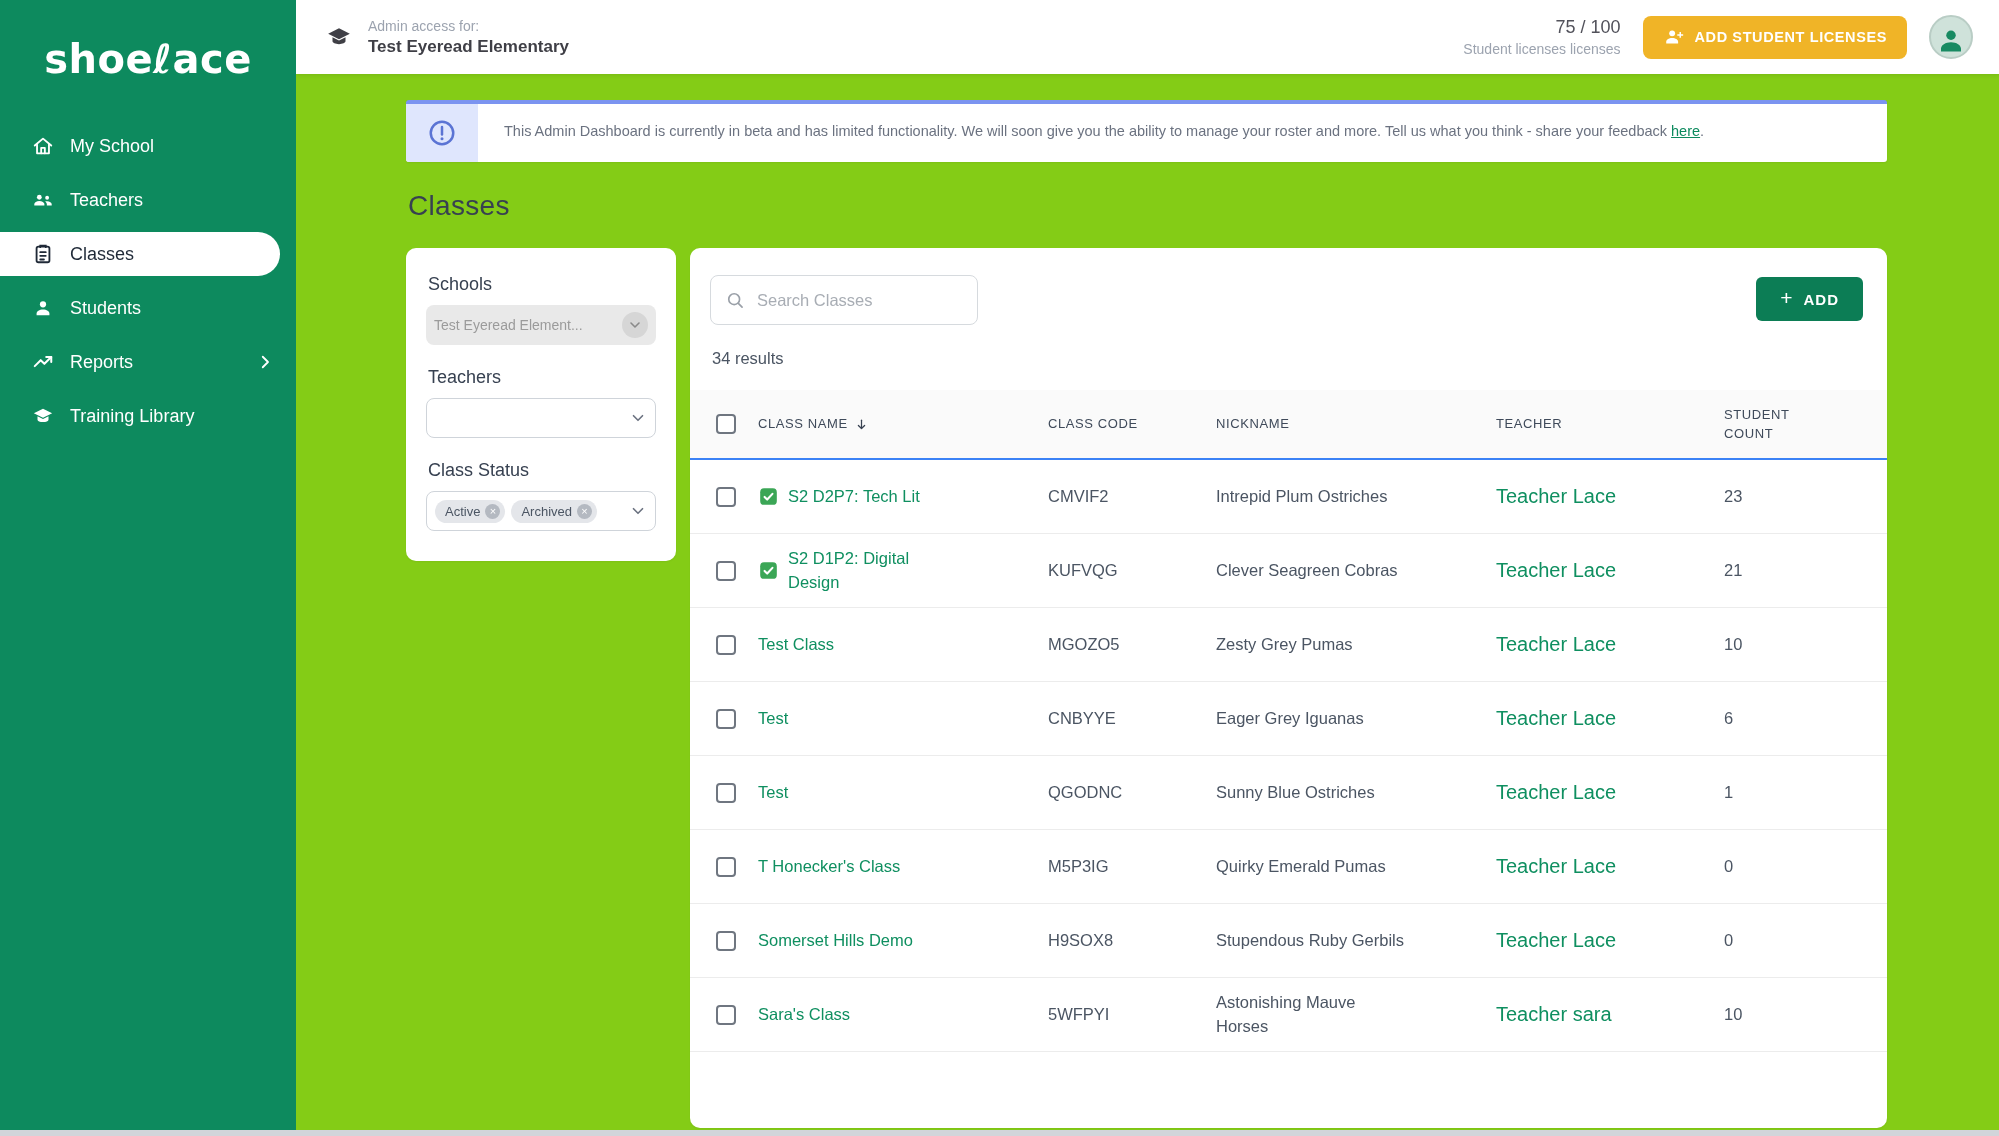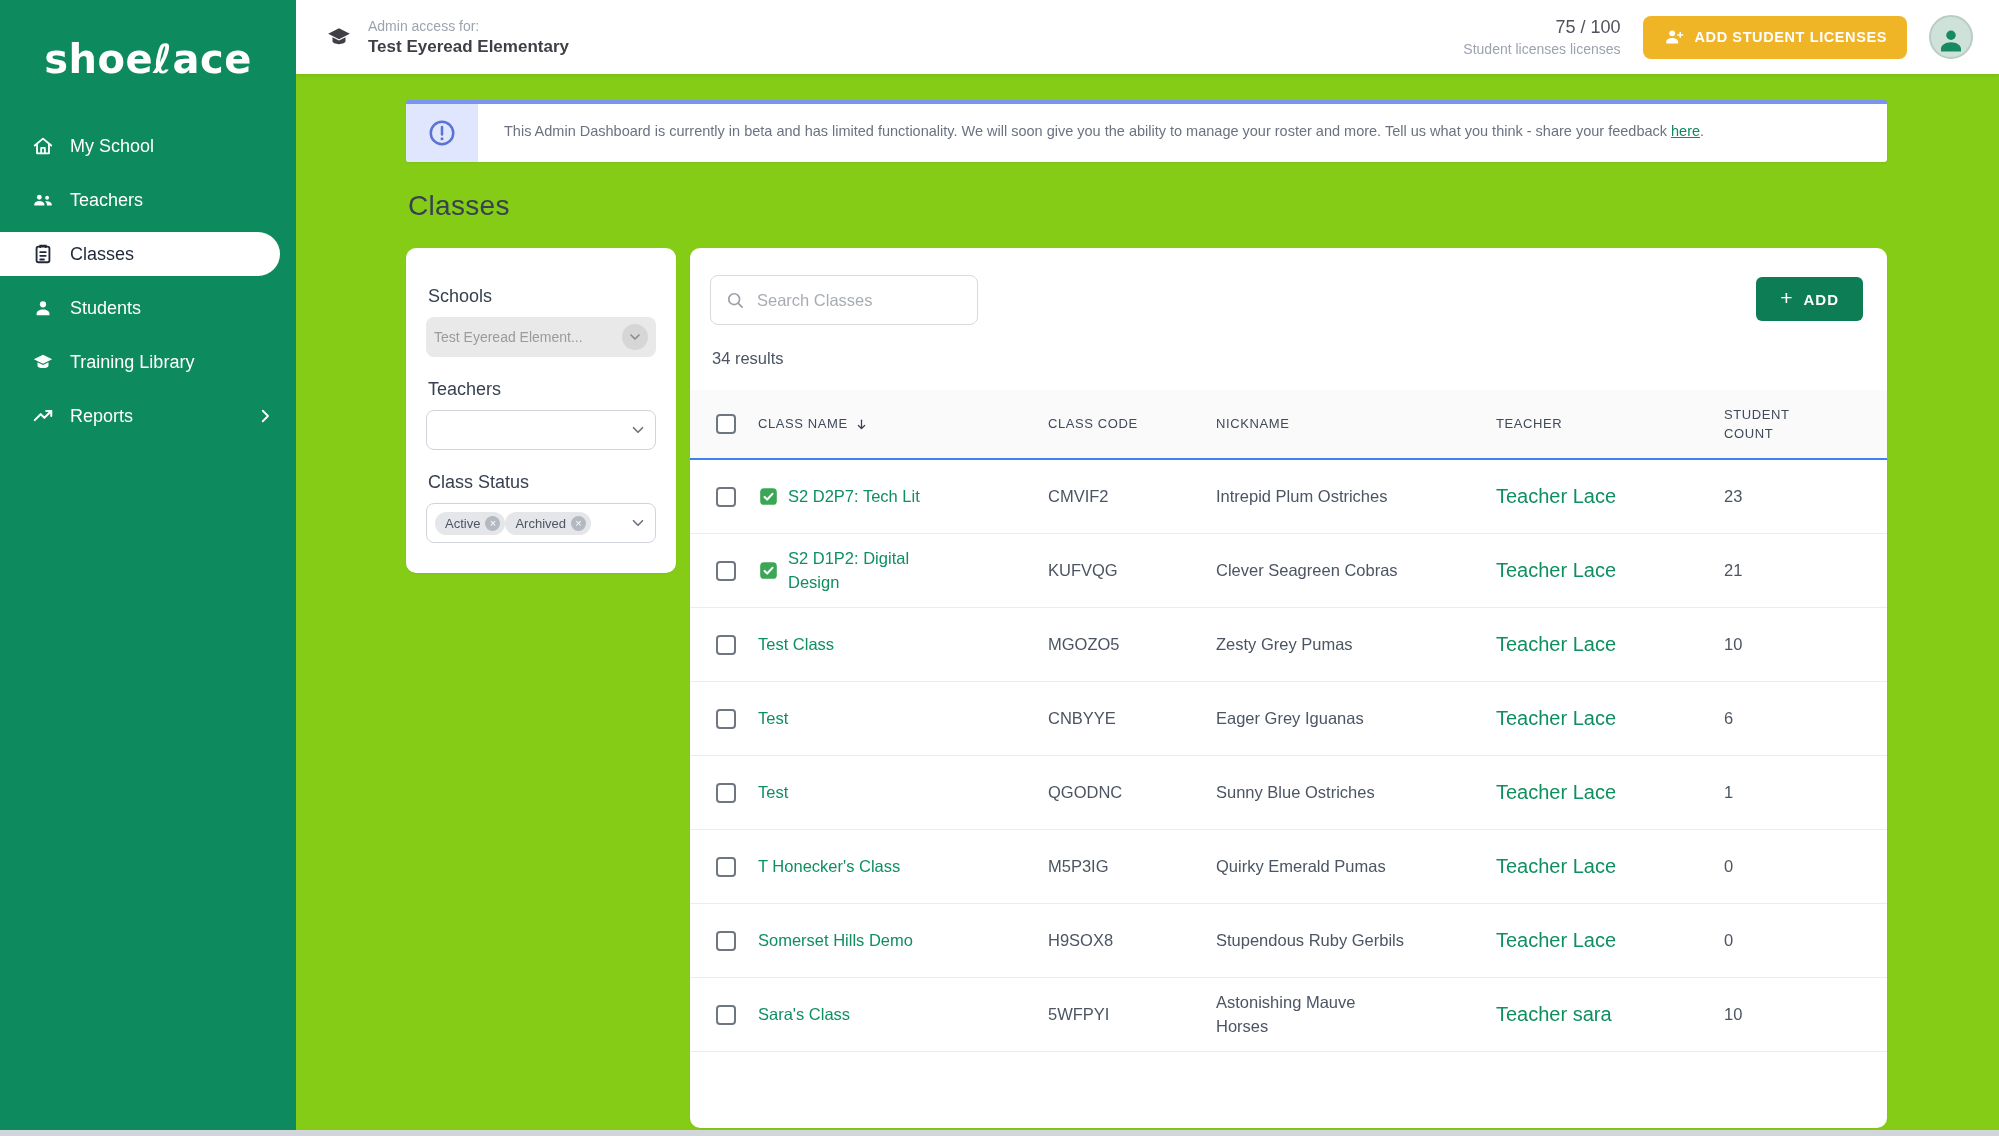--- a/index.html
+++ b/index.html
@@ -49,32 +49,32 @@
   .banner-text{padding:10px 26px 12px 26px;font-size:14.5px;color:#6b7280;line-height:1.65;align-self:center;}
   .banner-link{color:#0d8a5e;text-decoration:underline;cursor:pointer;}
 
   .page-title{margin:28px 0 0 112px;font-size:28px;color:#374151;font-weight:500;letter-spacing:.3px;}
 
   .layout{display:flex;gap:14px;margin:26px 112px 0 110px;align-items:flex-start;}
 
   
   .filter-card{width:270px;flex:none;background:#fff;border-radius:10px;padding:26px 20px 30px;
     box-shadow:0 1px 2px rgba(0,0,0,.05);}
-  .filter-label{font-size:18px;color:#374151;margin:12px 0 10px 2px;}
+  .filter-label{font-size:18px;color:#374151;margin:0 0 10px 2px;}
   .select{height:40px;border-radius:8px;display:flex;align-items:center;padding:0 8px;
     font-size:14px;margin-bottom:22px;cursor:pointer;}
   .select.disabled{background:#e9e9e9;color:#9b9b9b;}
   .select.bordered{border:1px solid #cfd4da;background:#fff;}
   .select .val{white-space:nowrap;overflow:hidden;text-overflow:ellipsis;max-width:180px;}
   .chev{margin-left:auto;color:#6b7280;width:18px;height:18px;flex:none;}
   .chev svg{width:18px;height:18px;}
   .chev-circle{margin-left:auto;width:26px;height:26px;border-radius:50%;background:#d6d6d6;
     color:#8a8a8a;display:grid;place-items:center;flex:none;}
   .chev-circle svg{width:16px;height:16px;}
-  .chips{display:flex;align-items:center;}
+  .chips{display:flex;gap:6px;align-items:center;}
   .chip{background:#e4e6ea;border-radius:14px;padding:4px 5px 4px 10px;font-size:13px;color:#4b5563;
     display:flex;align-items:center;gap:5px;white-space:nowrap;}
   .chip-x{width:15px;height:15px;border-radius:50%;background:#b4b9c1;color:#fff;font-size:11px;
     line-height:15px;text-align:center;cursor:pointer;}
   .filter-card .select:last-child{margin-bottom:0;}
 
   
   .table-card{flex:1;background:#fff;border-radius:10px;box-shadow:0 1px 2px rgba(0,0,0,.05);
     padding-bottom:30px;min-height:880px;}
   .table-toolbar{display:flex;justify-content:space-between;align-items:flex-start;padding:27px 24px 0 20px;}
@@ -152,40 +152,40 @@
       <span class="ic">
         <svg viewBox="0 0 24 24" fill="currentColor">
             <circle cx="12" cy="8" r="3.4"></circle>
             <path d="M12 13.5c-4 0-7 2-7 4.5V20h14v-2c0-2.5-3-4.5-7-4.5z"></path>
           </svg>
       </span>
       <span>Students</span>
     </div>
     <div class="nav-item">
       <span class="ic">
-        <svg viewBox="0 0 24 24" fill="currentColor">
-            <path d="M12 4 22 9l-10 5L2 9l10-5z"></path>
-            <path d="M6 12.2V16c0 1.4 2.7 2.6 6 2.6s6-1.2 6-2.6v-3.8l-6 3-6-3z"></path>
-          </svg>
-      </span>
-      <span>Training Library</span>
-    </div>
-    <div class="nav-item">
-      <span class="ic">
         <svg viewBox="0 0 24 24" fill="none" stroke="currentColor" stroke-width="2.2" stroke-linecap="round" stroke-linejoin="round">
             <path d="M3 16.5 9.5 10l4 4L21 6.5"></path>
             <path d="M15.5 6.5H21V12"></path>
           </svg>
       </span>
       <span>Reports</span>
       <span class="nav-chevron">
         <svg viewBox="0 0 24 24" fill="none" stroke="currentColor" stroke-width="2.4" stroke-linecap="round" stroke-linejoin="round">
             <path d="m9 5 7 7-7 7"></path>
           </svg>
       </span>
+    </div>
+    <div class="nav-item">
+      <span class="ic">
+        <svg viewBox="0 0 24 24" fill="currentColor">
+            <path d="M12 4 22 9l-10 5L2 9l10-5z"></path>
+            <path d="M6 12.2V16c0 1.4 2.7 2.6 6 2.6s6-1.2 6-2.6v-3.8l-6 3-6-3z"></path>
+          </svg>
+      </span>
+      <span>Training Library</span>
     </div>
   </nav>
 </aside>
 
 <header class="topbar">
   <span class="cap-ic">
     <svg viewBox="0 0 24 24" fill="currentColor">
         <path d="M12 4 22 9l-10 5L2 9l10-5z"></path>
         <path d="M6 12.2V16c0 1.4 2.7 2.6 6 2.6s6-1.2 6-2.6v-3.8l-6 3-6-3z"></path>
       </svg>

